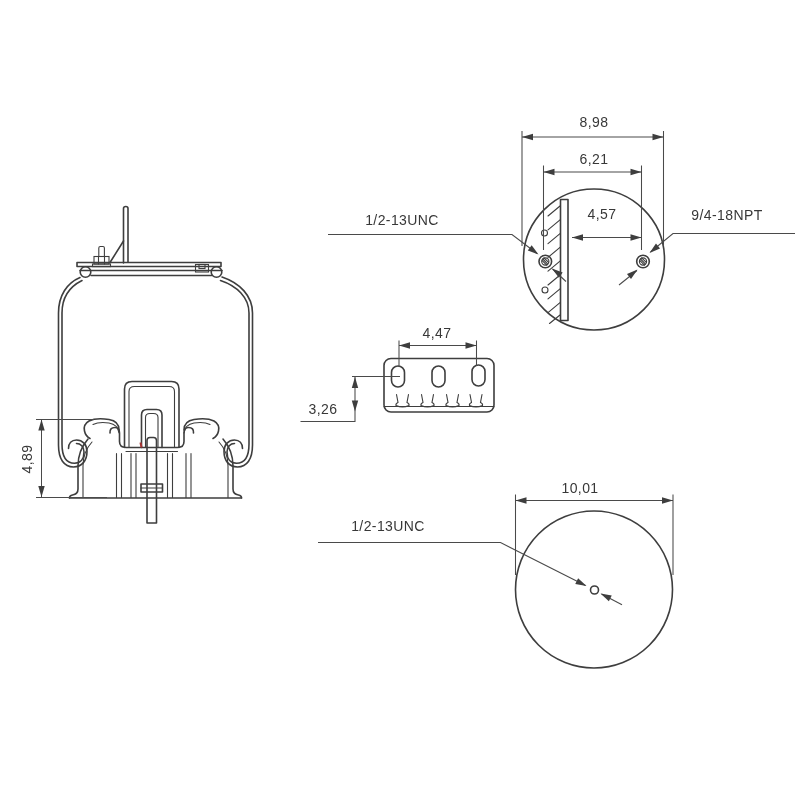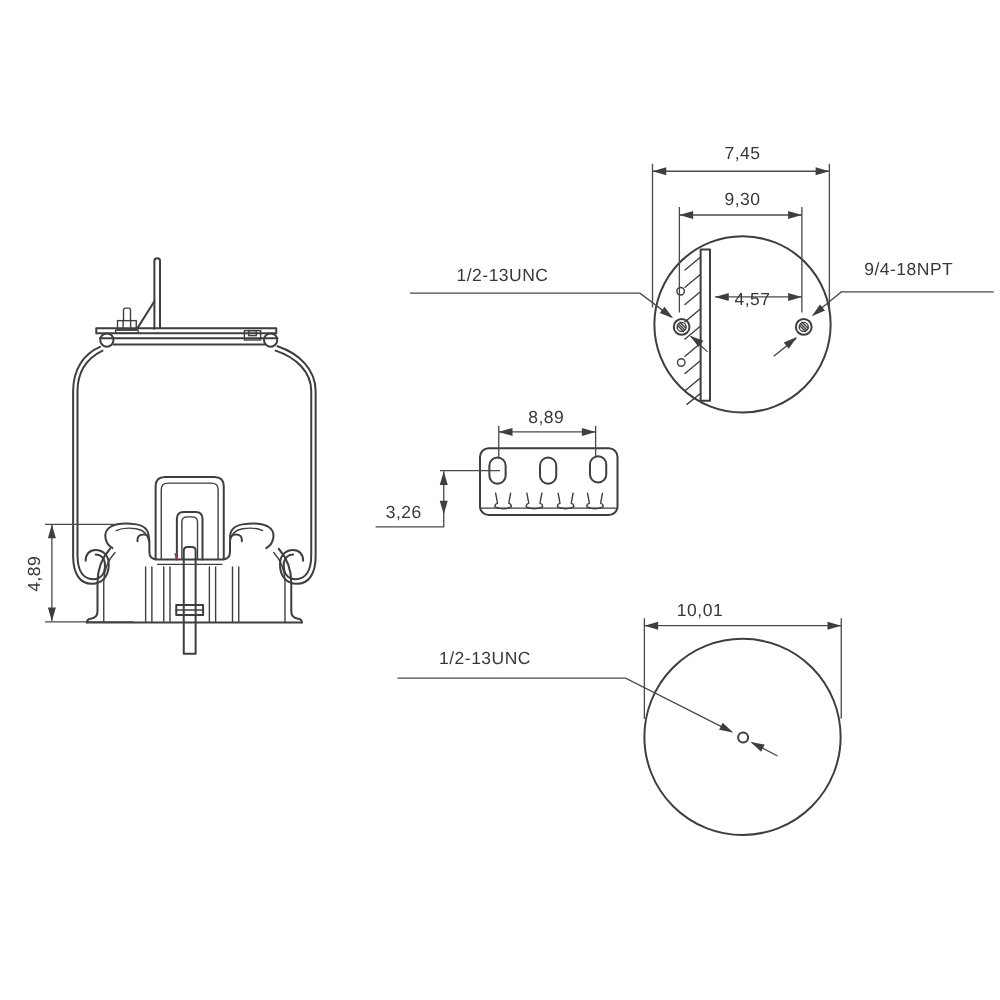--- a/index.html
+++ b/index.html
@@ -161,23 +161,23 @@
     <polygon class="arr" points="673,500.5 662,497.3 662,503.7"></polygon>
 
     <path class="dim" d="M318,542.5 L500.5,542.5 L585.5,585.5"></path>
     <polygon class="arr" transform="rotate(26.9 586.5 586)" points="586.5,586 575.5,582.8 575.5,589.2"></polygon>
     <path class="dim" d="M601.5,594 L622,604.8"></path>
     <polygon class="arr" transform="rotate(26.9 600.5 593.5)" points="600.5,593.5 611.5,590.3 611.5,596.7"></polygon>
   </g>
 </svg>
 
 <span class="t rot" style="left:27px;top:459px">4,89</span>
-<span class="t" style="left:594px;top:122px">7,45</span>
-<span class="t" style="left:594px;top:159px">9,30</span>
-<span class="t" style="left:602px;top:239px">4,57</span>
+<span class="t" style="left:594px;top:122px">8,98</span>
+<span class="t" style="left:594px;top:159px">6,21</span>
+<span class="t" style="left:602px;top:214px">4,57</span>
 <span class="t" style="left:402px;top:220px">1/2-13UNC</span>
 <span class="t" style="left:727px;top:215px">9/4-18NPT</span>
-<span class="t" style="left:437px;top:333px">8,89</span>
+<span class="t" style="left:437px;top:333px">4,47</span>
 <span class="t" style="left:323px;top:409px">3,26</span>
-<span class="t" style="left:560px;top:488px">10,01</span>
+<span class="t" style="left:580px;top:488px">10,01</span>
 <span class="t" style="left:388px;top:526px">1/2-13UNC</span>
 
 </div>
 
 </body></html>

